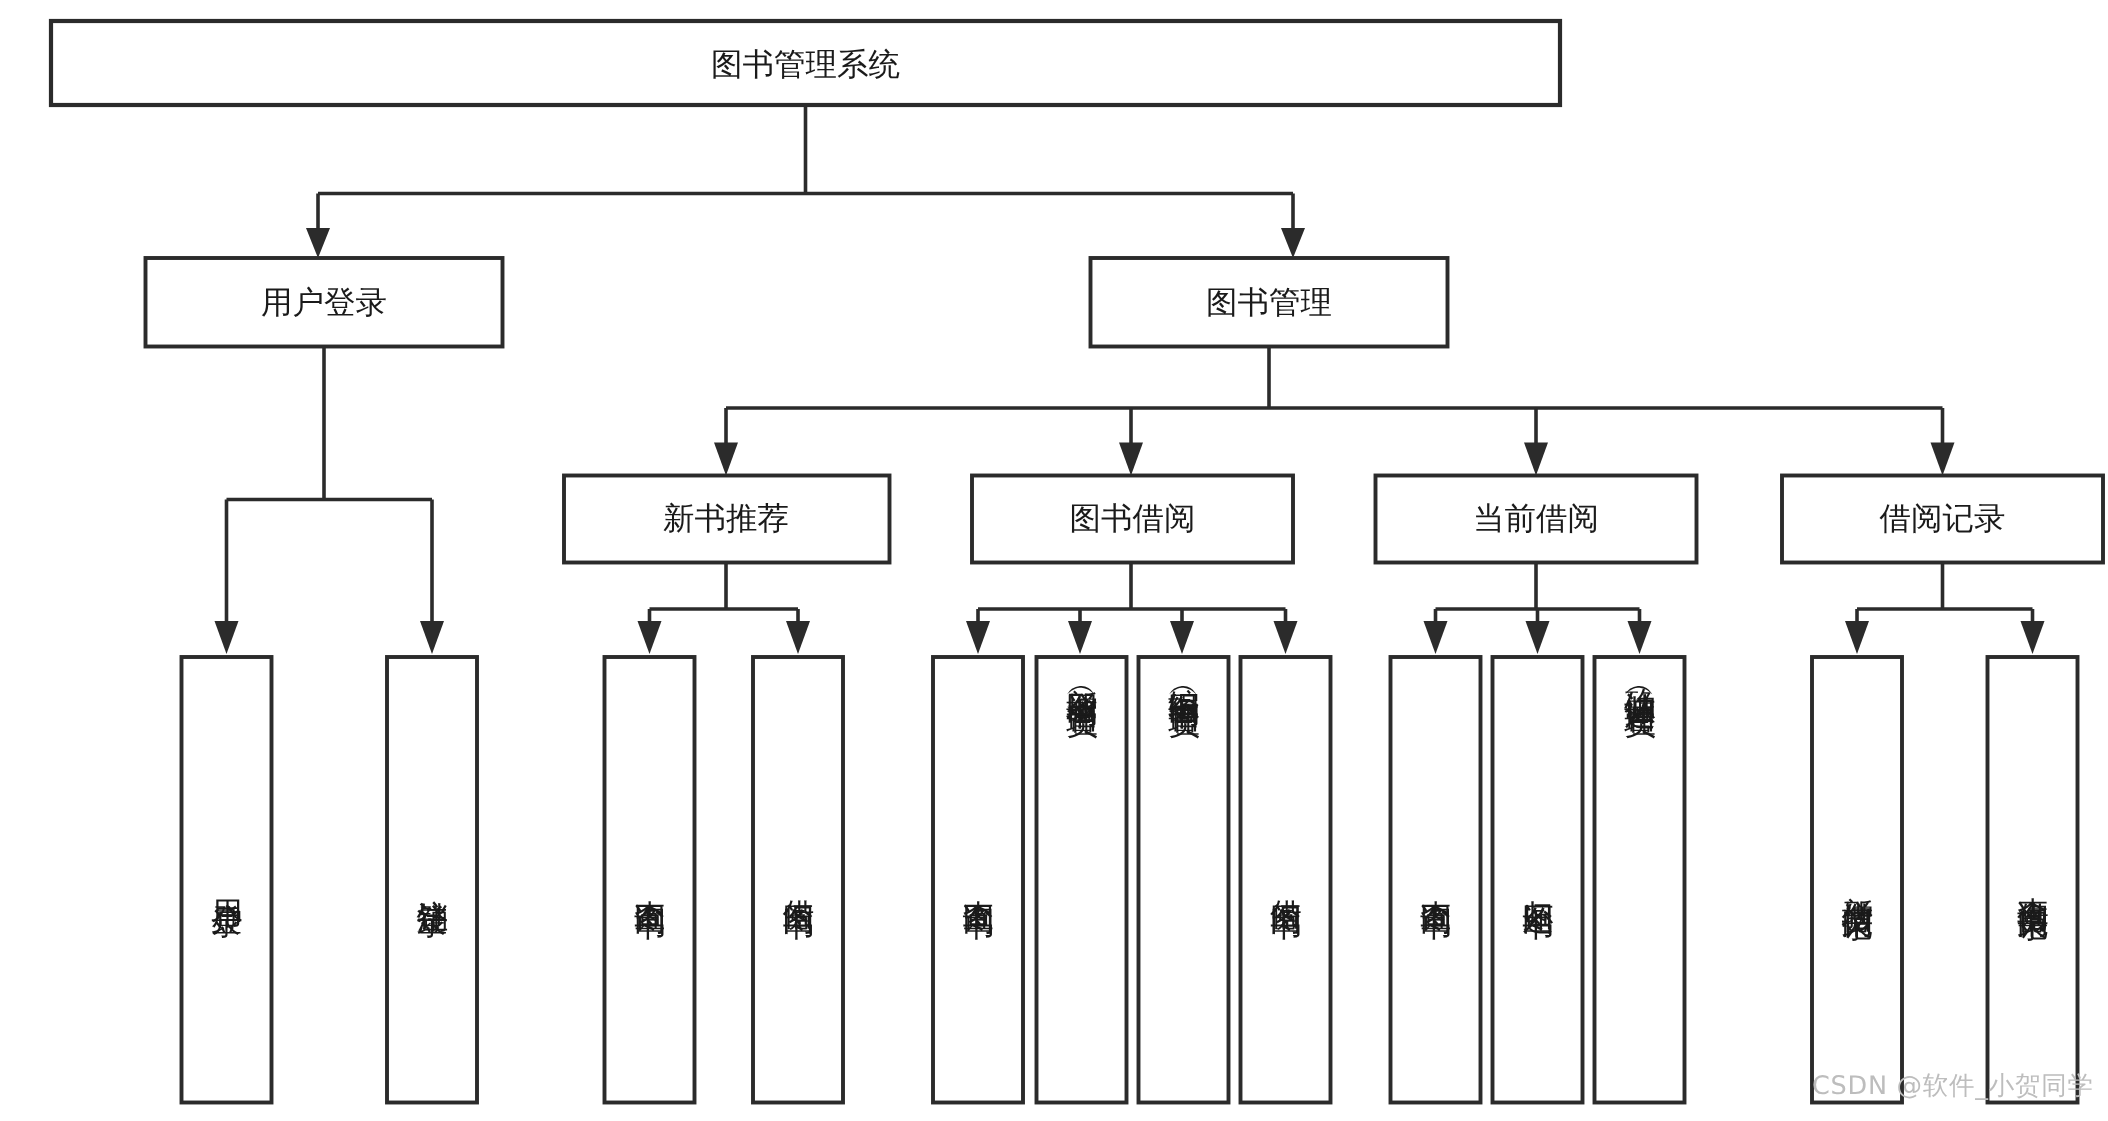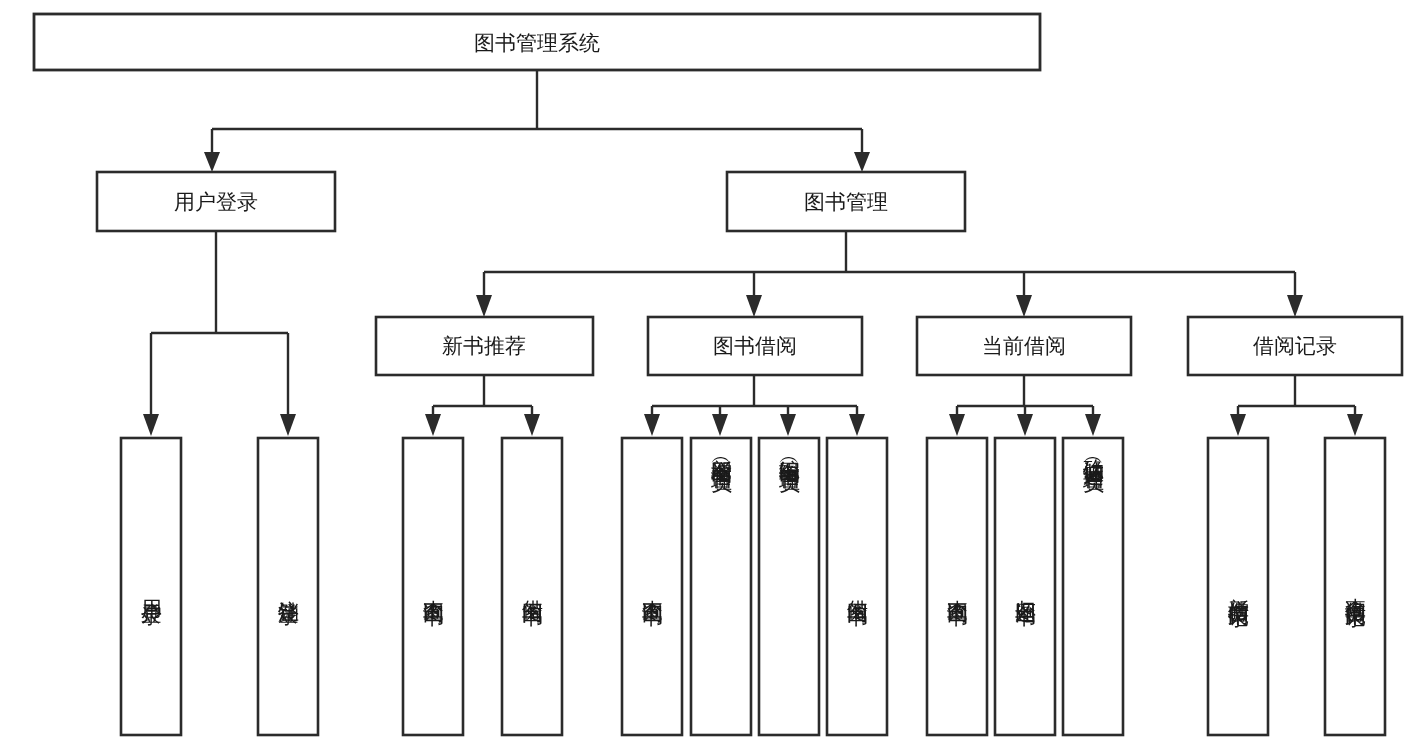--- a/index.html
+++ b/index.html
@@ -268,14 +268,15 @@
     <div class="node-label-v" style="left:811px; top:438px; width:60px; height:297px;">借阅图书</div>
 
     <div class="node-label-v" style="left:911px; top:438px; width:60px; height:297px;">查询图书</div>
     <div class="node-label-v" style="left:979px; top:438px; width:60px; height:297px;">归还图书</div>
     <div class="node-label-v" style="left:1047px; top:438px; width:60px; height:297px; justify-content:flex-start; padding-top:4px; box-sizing:border-box;">确认归还（管理员）</div>
 
     <div class="node-label-v" style="left:1192px; top:438px; width:60px; height:297px;">新增借阅记录</div>
     <div class="node-label-v" style="left:1309px; top:438px; width:60px; height:297px;">查询借阅记录</div>
   </div>
 
+  <div class="watermark">CSDN @软件_小贺同学</div>
 
 </div>
 
 </body></html>

